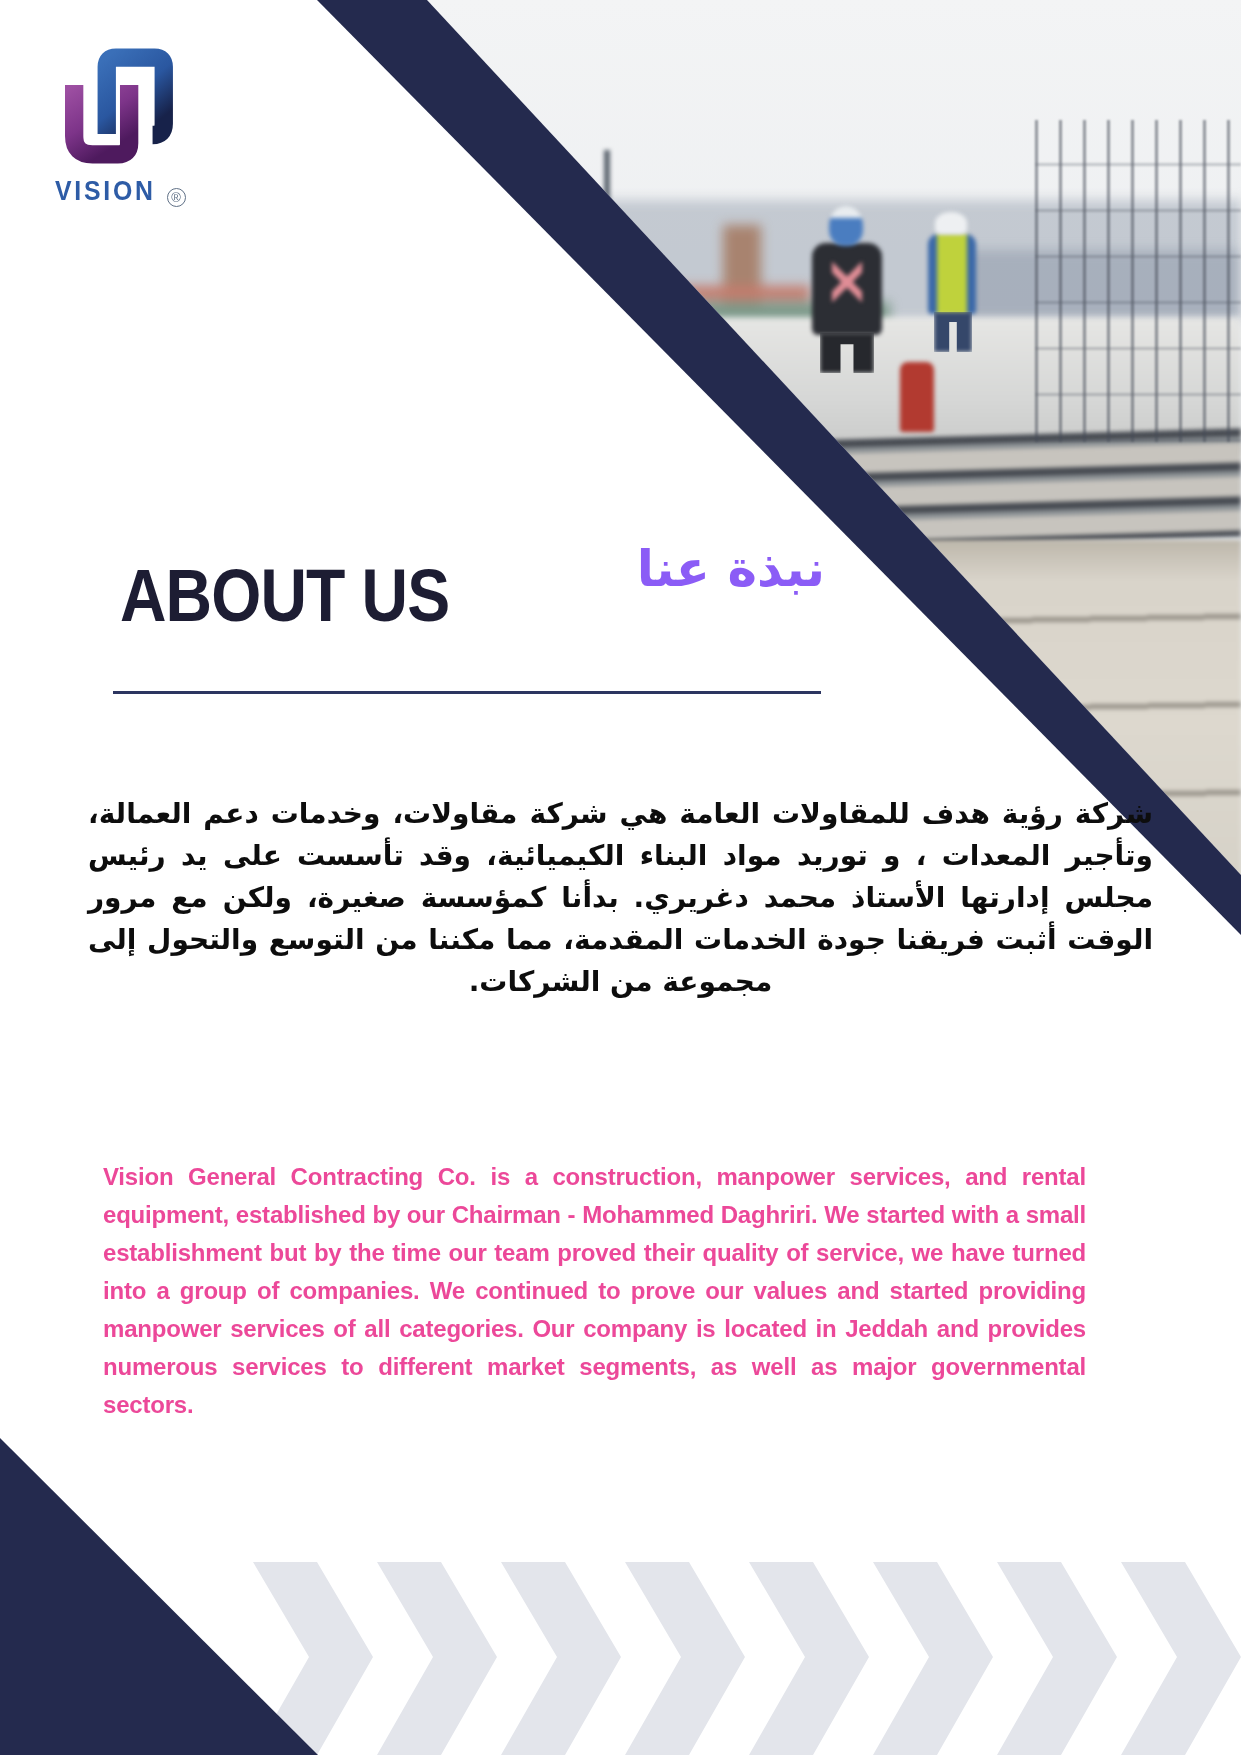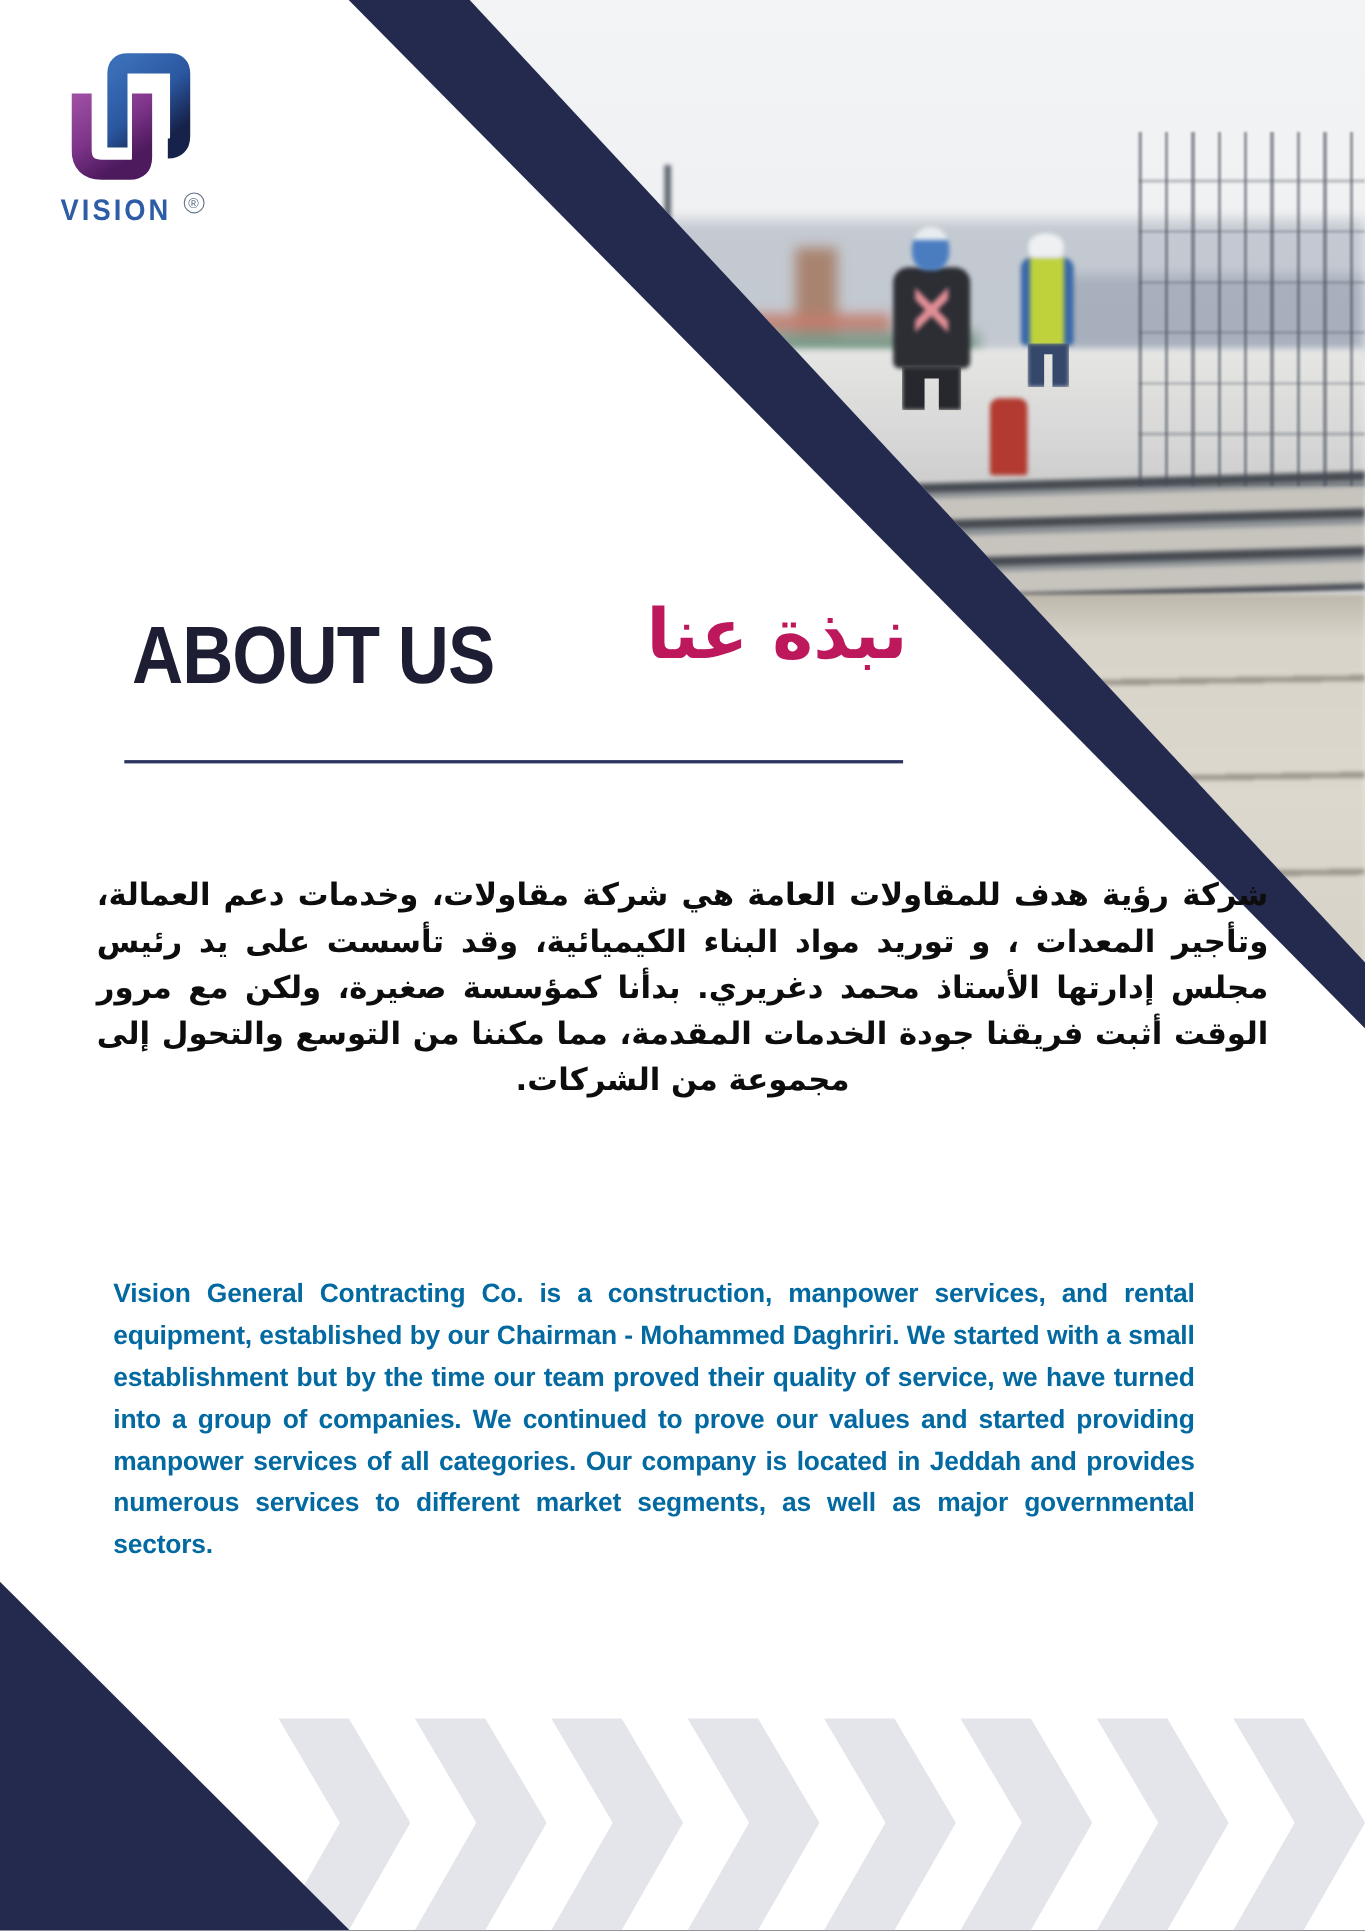--- a/index.html
+++ b/index.html
@@ -52,47 +52,47 @@
 
   
   .band{
     position:absolute;left:0;top:0;width:1241px;height:1755px;background:var(--navy,#242a4e);
     clip-path:polygon(317px 0px,427px 0px,1241px 875px,1241px 935px);
   }
 
   
   .logo{position:absolute;left:55px;top:48px;width:150px;}
   .logo svg{display:block;margin-left:10px;}
-  .logo-row{display:flex;align-items:center;margin-top:10px;}
+  .logo-row{display:flex;align-items:flex-end;margin-top:10px;}
   .logo-word{font-weight:bold;font-size:27px;letter-spacing:3px;color:var(--logo-blue,#2e5ca6);
     transform:scaleX(.92);transform-origin:left;}
   .logo-reg{font-size:13px;color:#5f7086;border:1.5px solid #5f7086;border-radius:50%;
     width:19px;height:19px;line-height:17px;text-align:center;margin-left:2px;margin-top:-14px;}
 
   
   .title-en{
     position:absolute;left:120px;top:553px;margin:0;
     font-size:74px;font-weight:bold;color:var(--heading,#1d1d33);
     letter-spacing:-1px;transform:scaleX(.87);transform-origin:left;white-space:nowrap;
   }
   .title-ar{
     position:absolute;right:416px;top:540px;margin:0;direction:rtl;
-    font-family:"DejaVu Sans",sans-serif;font-size:63px;font-weight:bold;color:#be185d;white-space:nowrap;
+    font-family:"DejaVu Sans",sans-serif;font-size:50px;font-weight:bold;color:#8b5cf6;white-space:nowrap;
   }
   .title-rule{position:absolute;left:113px;top:691px;width:708px;height:3px;background:var(--rule,#2c3560);}
 
   
   .ar-text{
     position:absolute;left:88px;top:793px;width:1065px;direction:rtl;
     font-family:"DejaVu Sans",sans-serif;font-weight:bold;font-size:28px;line-height:42px;color:#0d0d0d;
   }
   .ar-text p{margin:0;text-align:justify;text-align-last:center;}
   .en-text{
     position:absolute;left:103px;top:1158px;width:983px;
-    font-weight:bold;font-size:24px;line-height:38px;letter-spacing:-0.2px;color:#0369a1;
+    font-weight:bold;font-size:24px;line-height:38px;letter-spacing:-0.2px;color:#ec4899;
     text-align:justify;
   }
 
   
   .chevrons{position:absolute;left:0;top:1562px;width:1241px;height:193px;}
   .chev{
     position:absolute;top:0;width:120px;height:193px;background:var(--chev,#e3e5eb);
     clip-path:polygon(0 0,64px 0,120px 95px,64px 193px,0 193px,56px 95px);
   }
   .corner-triangle{

